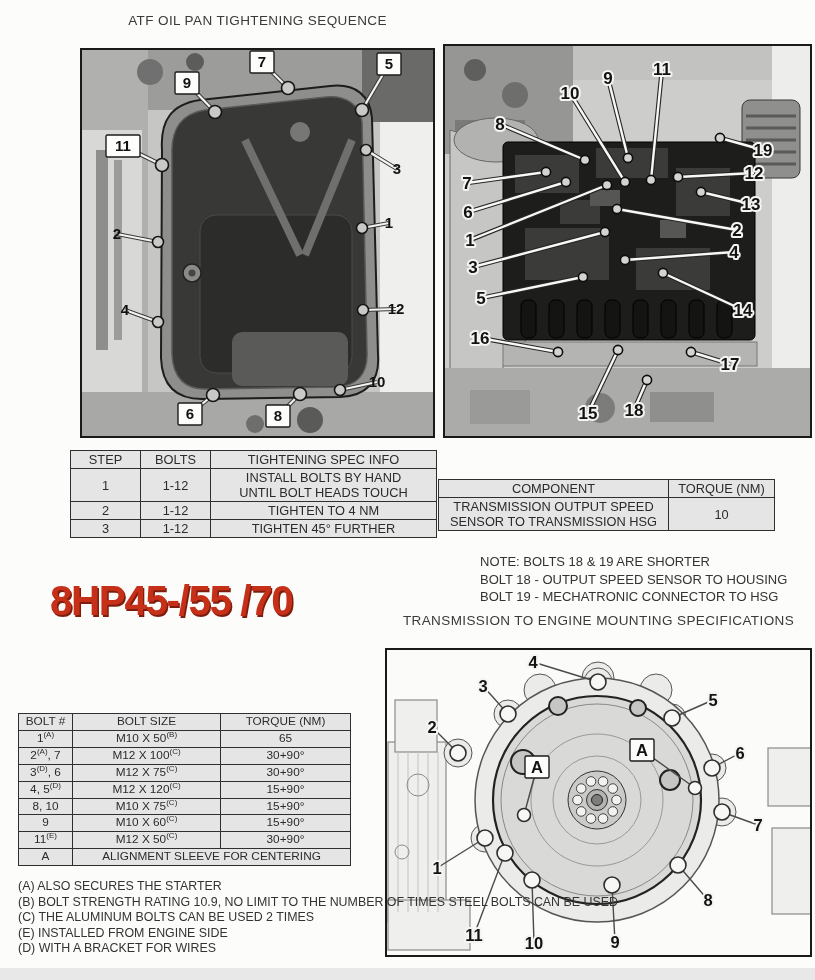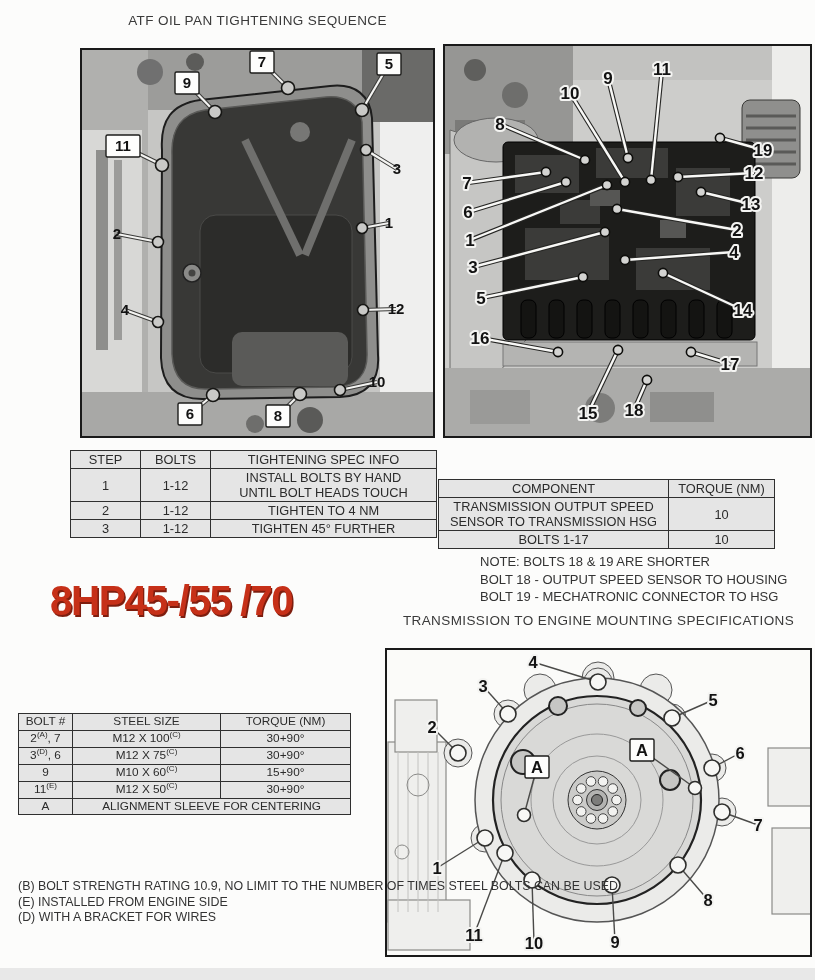--- a/index.html
+++ b/index.html
@@ -333,24 +333,20 @@
       </colgroup>
     <thead>
         <tr>
           <th>COMPONENT</th>
           <th>TORQUE (NM)</th>
         </tr>
       </thead>
       <tbody>
         <tr>
           <td>TRANSMISSION OUTPUT SPEED<br>SENSOR TO TRANSMISSION HSG</td>
-          <td>10</td>
-        </tr>
-        <tr>
-          <td>BOLTS 1-17</td>
           <td>10</td>
         </tr>
       </tbody>
   </table>
   <div class="notes">
     <div>NOTE: BOLTS 18 &amp; 19 ARE SHORTER</div>
     <div>BOLT 18 - OUTPUT SPEED SENSOR TO HOUSING</div>
     <div>BOLT 19 - MECHATRONIC CONNECTOR TO HSG</div>
   </div>
 
@@ -483,50 +479,67 @@
 
   <table id="bolt-table">
     <colgroup>
         <col style="width:54px">
         <col style="width:148px">
         <col style="width:130px">
       </colgroup>
     <thead>
         <tr>
           <th>BOLT #</th>
-          <th>STEEL SIZE</th>
+          <th>BOLT SIZE</th>
           <th>TORQUE (NM)</th>
         </tr>
       </thead>
       <tbody>
+        <tr>
+          <td>1<sup>(A)</sup></td>
+          <td>M10 X 50<sup>(B)</sup></td>
+          <td>65</td>
+        </tr>
         <tr>
           <td>2<sup>(A)</sup>, 7</td>
           <td>M12 X 100<sup>(C)</sup></td>
           <td>30+90°</td>
         </tr>
         <tr>
           <td>3<sup>(D)</sup>, 6</td>
           <td>M12 X 75<sup>(C)</sup></td>
           <td>30+90°</td>
         </tr>
         <tr>
+          <td>4, 5<sup>(D)</sup></td>
+          <td>M12 X 120<sup>(C)</sup></td>
+          <td>15+90°</td>
+        </tr>
+        <tr>
+          <td>8, 10</td>
+          <td>M10 X 75<sup>(C)</sup></td>
+          <td>15+90°</td>
+        </tr>
+        <tr>
           <td>9</td>
           <td>M10 X 60<sup>(C)</sup></td>
           <td>15+90°</td>
         </tr>
         <tr>
           <td>11<sup>(E)</sup></td>
           <td>M12 X 50<sup>(C)</sup></td>
           <td>30+90°</td>
         </tr>
         <tr>
           <td>A</td>
           <td colspan="2">ALIGNMENT SLEEVE FOR CENTERING</td>
         </tr>
       </tbody>
   </table>
   <div class="footnotes">
+    <div>(A) ALSO SECURES THE STARTER</div>
     <div>(B) BOLT STRENGTH RATING 10.9, NO LIMIT TO THE NUMBER OF TIMES STEEL BOLTS CAN BE USED</div>
+    <div>(C) THE ALUMINUM BOLTS CAN BE USED 2 TIMES</div>
     <div>(E) INSTALLED FROM ENGINE SIDE</div>
     <div>(D) WITH A BRACKET FOR WIRES</div>
   </div>
 
 </div>
 
 </body></html>

